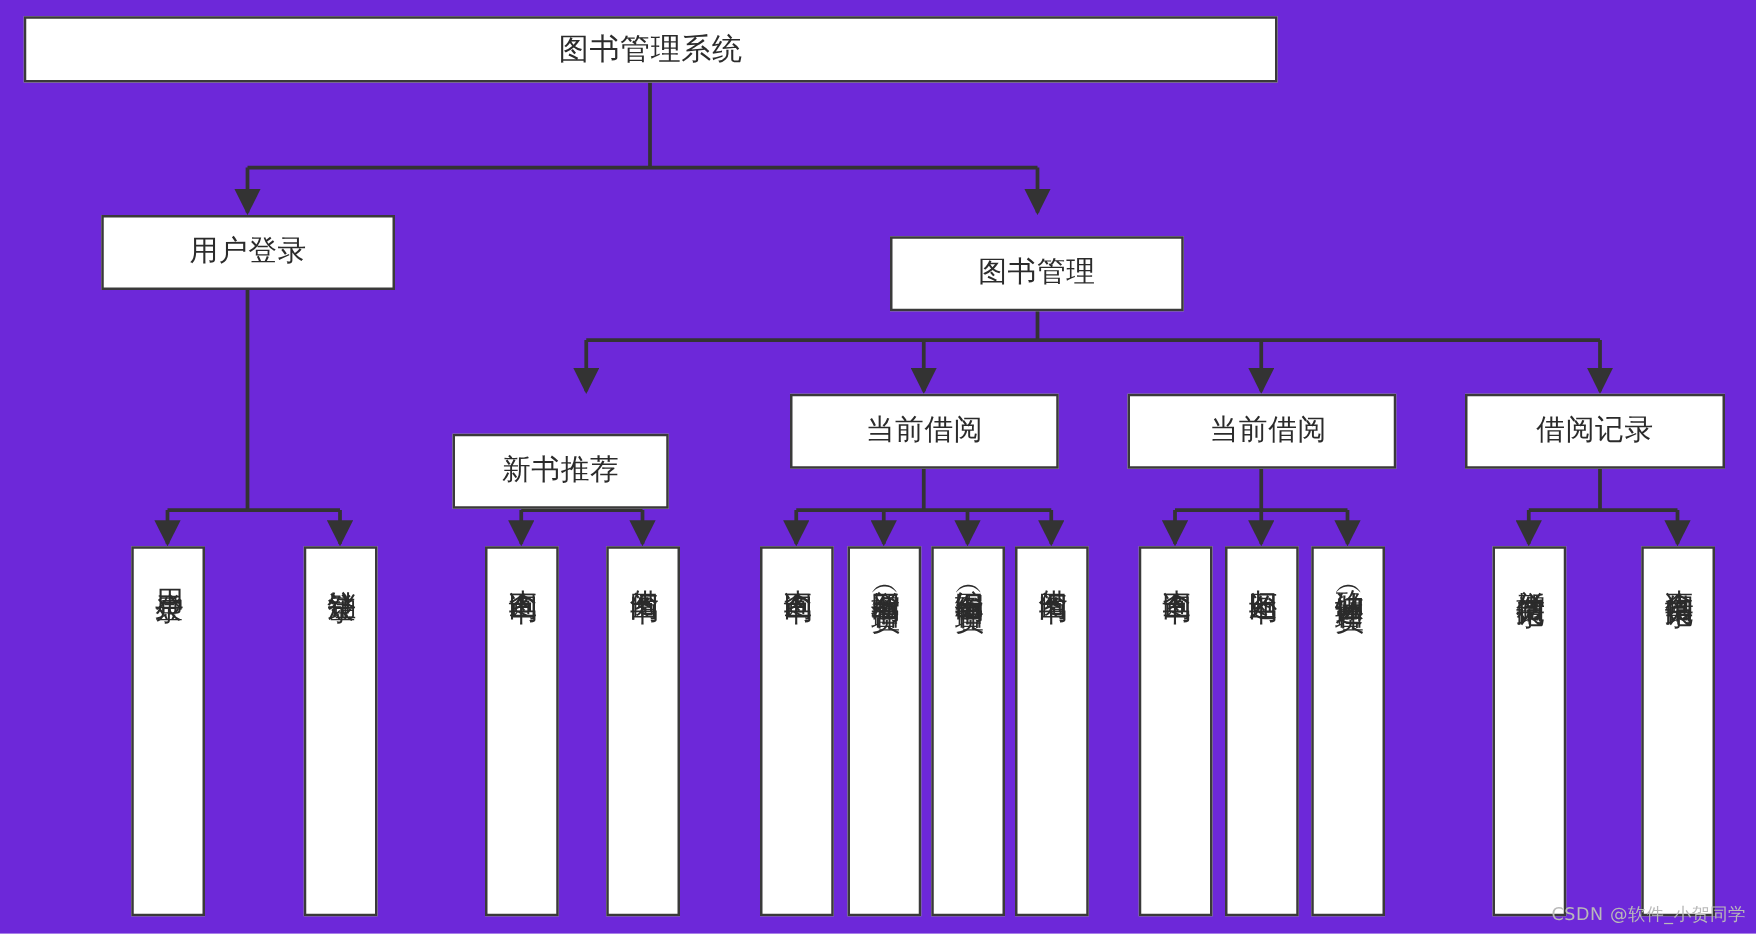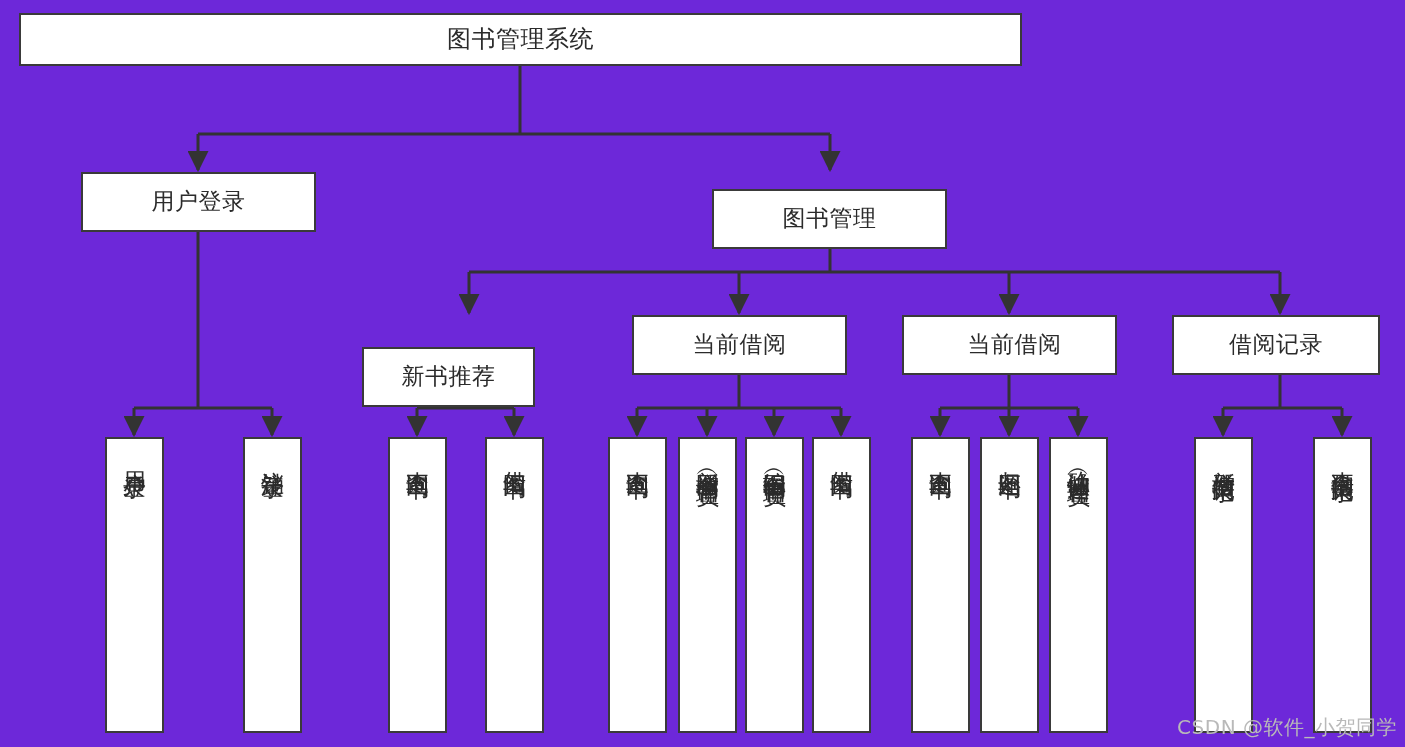--- a/index.html
+++ b/index.html
@@ -61,21 +61,21 @@
     text-orientation: upright;
     font-size: 23px;
     letter-spacing: 2px;
     line-height: 1.0;
     white-space: nowrap;
   }
   #watermark {
     position: absolute;
     right: 8px;
     bottom: 6px;
-    font-size: 20px;
+    font-size: 14px;
     color: #b9b9b9;
     letter-spacing: 0.5px;
     z-index: 5;
     white-space: nowrap;
   }
 </style>
 </head>
 <body>
 
 <div id="canvas">

